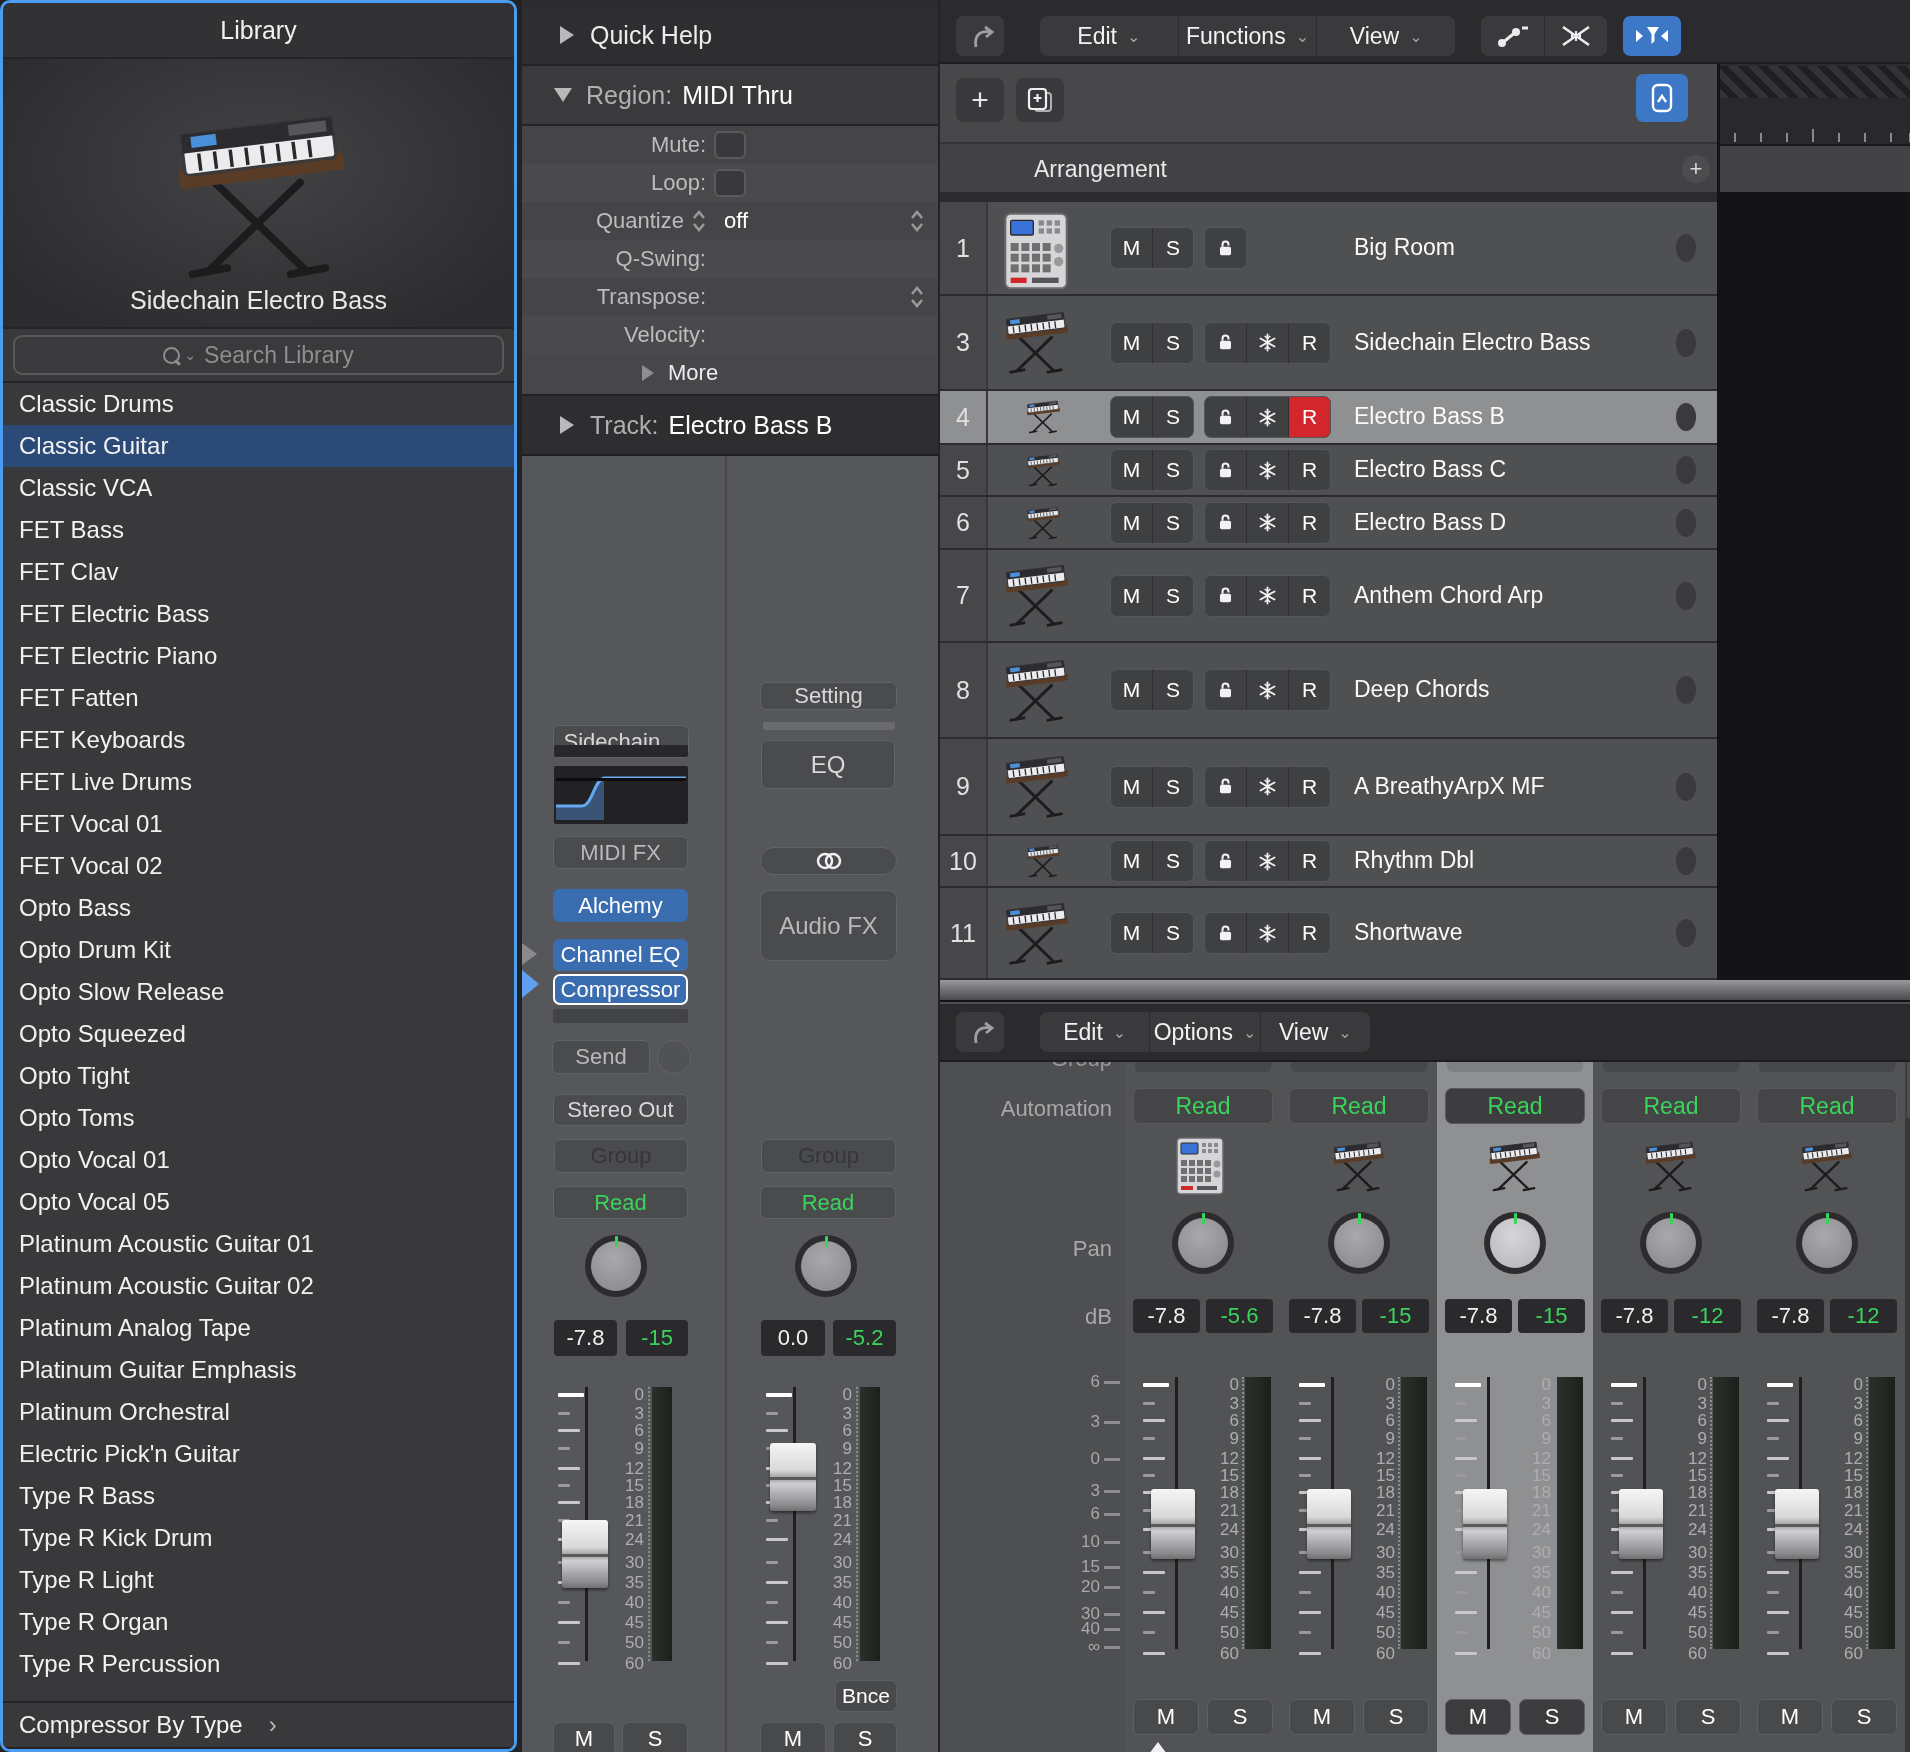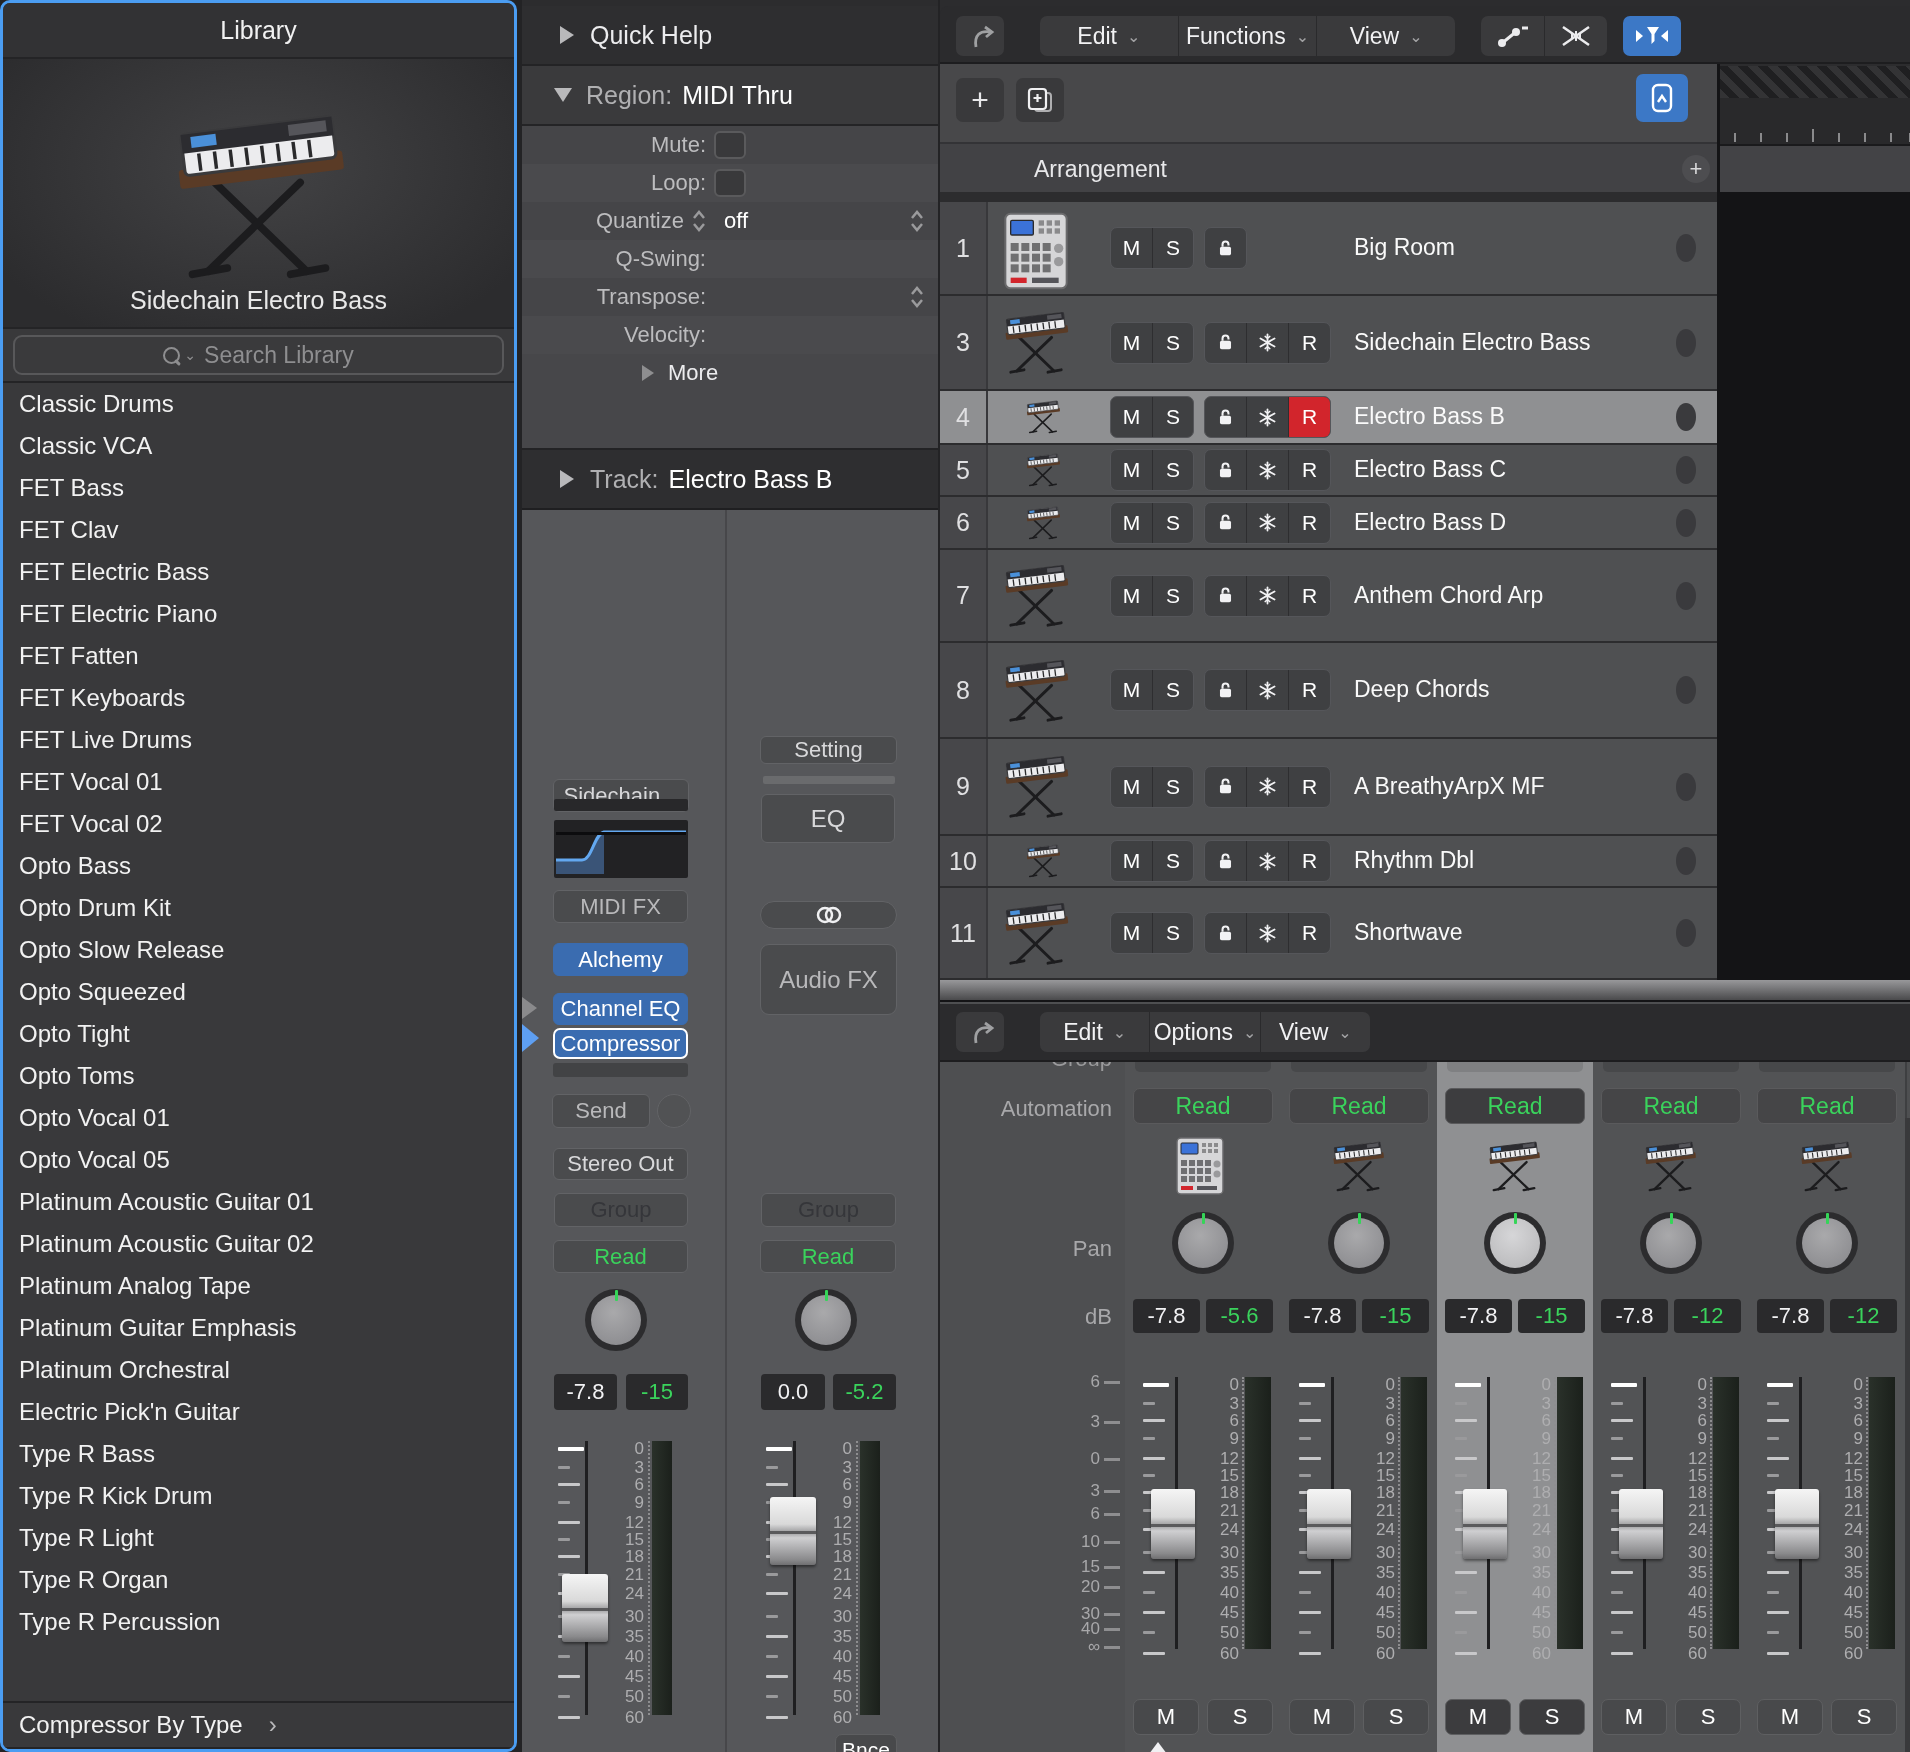--- a/index.html
+++ b/index.html
@@ -36,21 +36,21 @@
   #inspector{left:522px;top:0;width:416px;height:1752px;background:#2c2c2e;}
   .insp-bar{height:58px;display:flex;align-items:center;background:#2e2e30;color:#ececee;font-size:25px;}
   .tri-r{width:0;height:0;border-left:14px solid #b9b9bb;border-top:9px solid transparent;border-bottom:9px solid transparent;}
   .tri-d{width:0;height:0;border-top:14px solid #b9b9bb;border-left:9px solid transparent;border-right:9px solid transparent;}
   #qh-bar{margin-top:6px;border-bottom:2px solid #232325;}
   #qh-bar .tri-r{margin:0 16px 0 38px;}
   #region-bar{background:#3a3a3c;border-bottom:2px solid #242426;}
   #region-bar .tri-d{margin:0 14px 0 32px;}
   .dimlbl{color:#b0b0b2;}
   .whtlbl{color:#ffffff;margin-left:10px;}
-  #params{height:322px;background:#47474a;}
+  #params{height:268px;background:#47474a;}
   .prow{height:38px;display:flex;align-items:center;font-size:22px;}
   .prow:nth-child(odd){background:#454548;}
   .prow:nth-child(even){background:#4a4a4d;}
   .p-label{width:184px;display:flex;justify-content:flex-end;align-items:center;gap:8px;color:#bcbcbe;}
   .p-ctl{flex:1;display:flex;align-items:center;padding-left:8px;}
   .chk{width:28px;height:24px;border:2px solid #5a5a5c;border-radius:6px;background:#39393b;}
   .stepper{width:14px;height:22px;}
   .p-val{color:#fff;margin-left:10px;}
   .p-right{margin-left:auto;margin-right:14px;}
   .more-row{background:#47474a !important;padding-left:44px;}
@@ -222,20 +222,21 @@
     </div>
     <div class="lib-searchrow">
       <div class="lib-searchbox">
         <span class="mag"></span>
         <span class="mag-chev">⌄</span>
         <span>Search Library</span>
       </div>
     </div>
     <div class="lib-list" id="lib-list">
         <div class="lib-item">Classic Drums</div>
+        <div class="lib-item selected">Classic Guitar</div>
         <div class="lib-item">Classic VCA</div>
         <div class="lib-item">FET Bass</div>
         <div class="lib-item">FET Clav</div>
         <div class="lib-item">FET Electric Bass</div>
         <div class="lib-item">FET Electric Piano</div>
         <div class="lib-item">FET Fatten</div>
         <div class="lib-item">FET Keyboards</div>
         <div class="lib-item">FET Live Drums</div>
         <div class="lib-item">FET Vocal 01</div>
         <div class="lib-item">FET Vocal 02</div>

